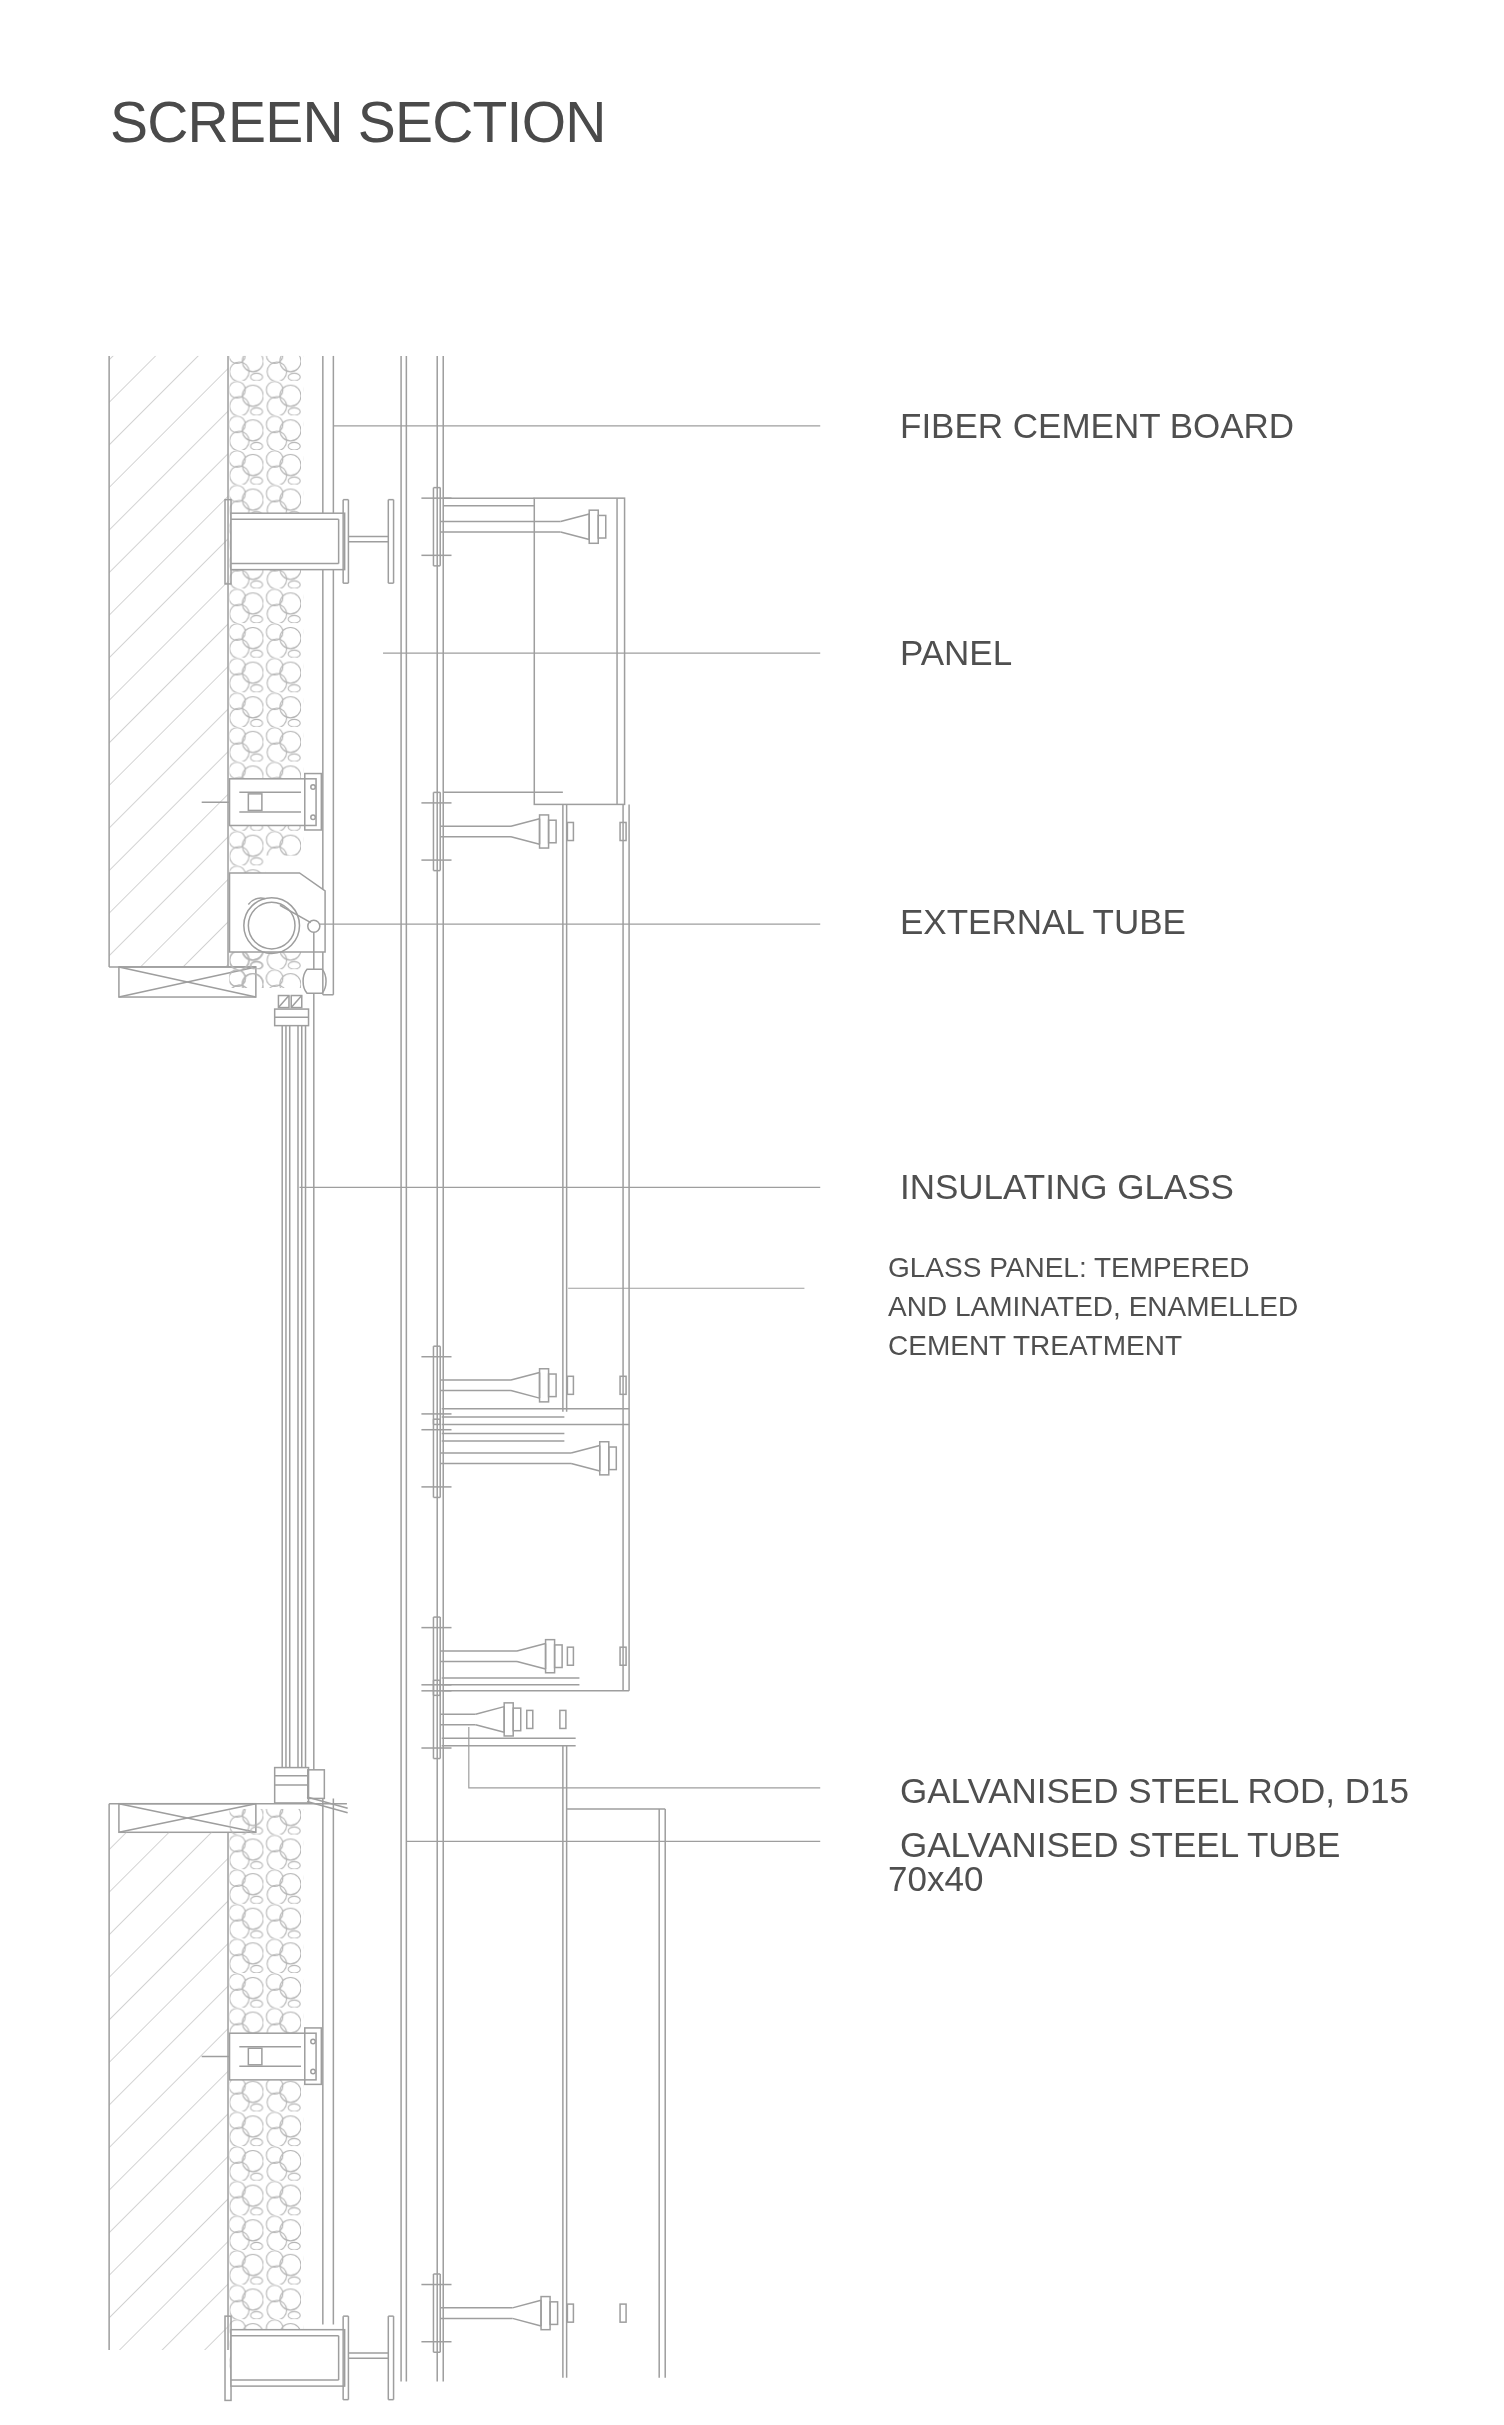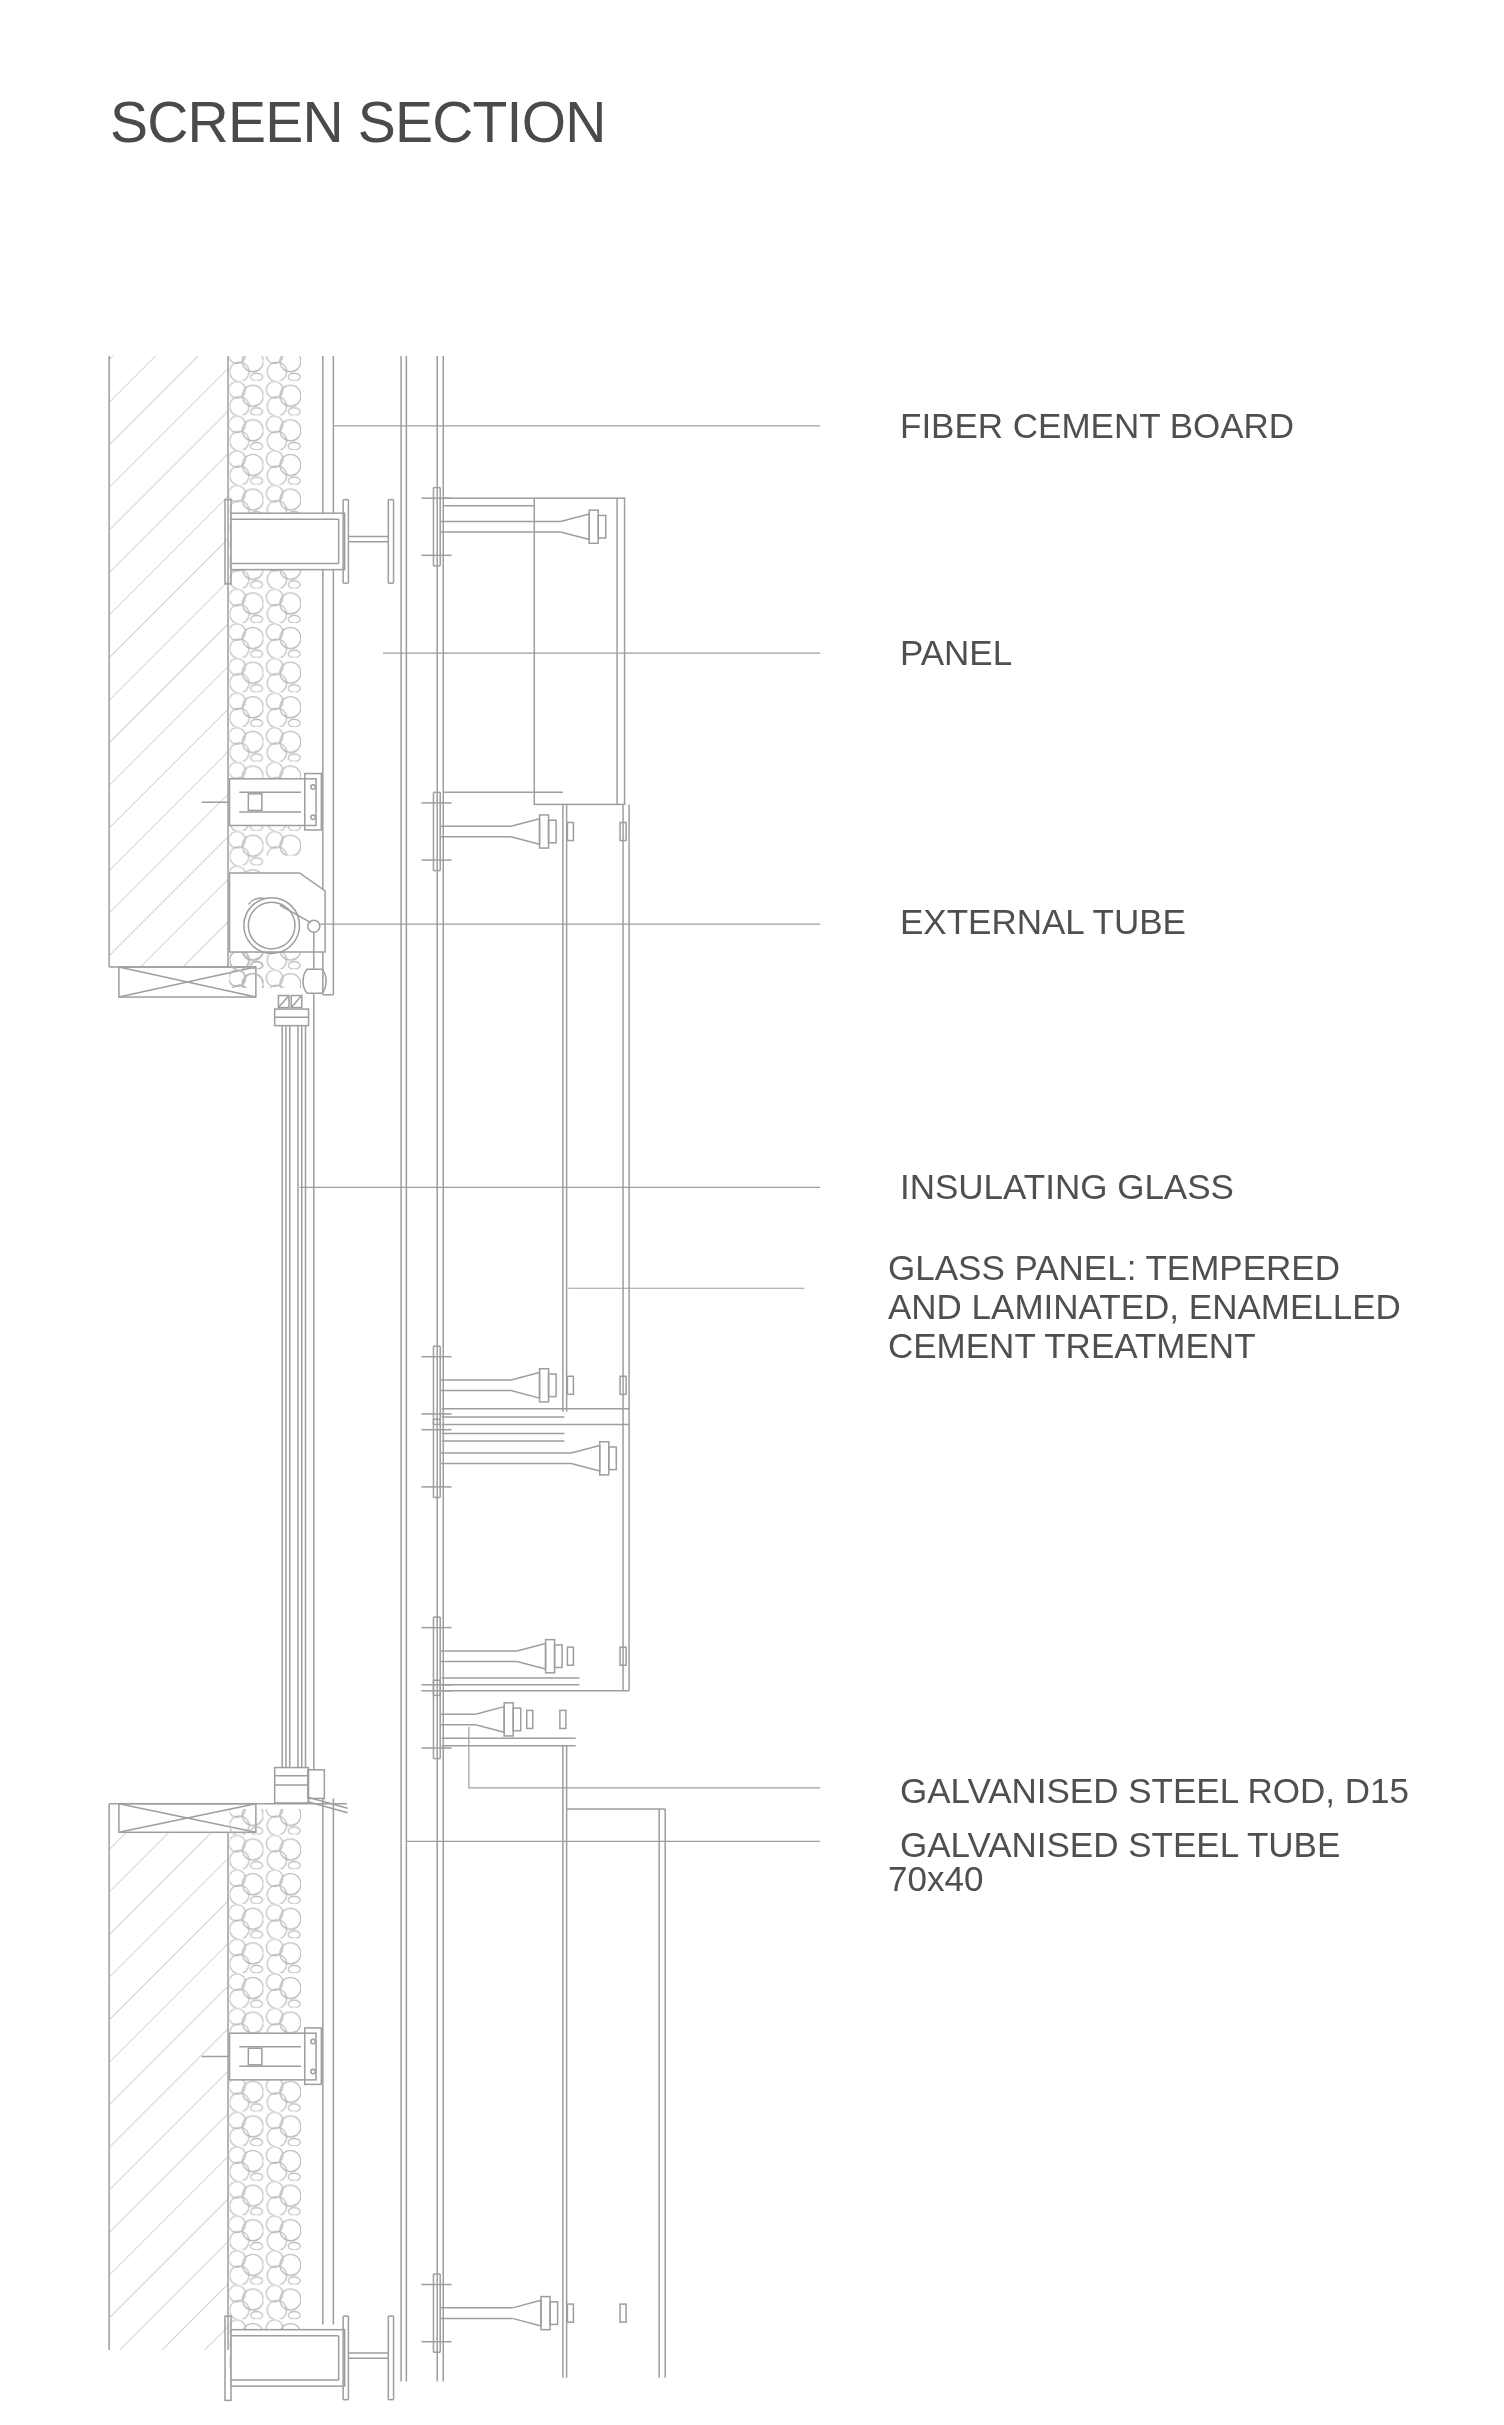--- a/index.html
+++ b/index.html
@@ -4,21 +4,21 @@
 <style>
   html,body{margin:0;padding:0;background:#ffffff;}
   body{width:1505px;height:2426px;position:relative;overflow:hidden;
        font-family:"Liberation Sans", sans-serif;}
   .stage{position:absolute;left:0;top:0;width:1380px;height:2426px;}
   svg{position:absolute;left:0;top:0;}
   .title{position:absolute;left:110px;top:89px;font-size:57px;font-weight:300;
          color:#4a4a4a;letter-spacing:-0.8px;white-space:nowrap;}
   .lbl{position:absolute;left:888px;font-size:35px;font-weight:300;color:#4f4f4f;
        white-space:nowrap;transform:translateY(-50%);letter-spacing:0;margin-left:12px;}
-  .lbl-block{position:absolute;left:888px;top:1268px;font-size:35px;font-weight:300;
+  .lbl-block{position:absolute;left:888px;top:1268px;font-size:28px;font-weight:300;
        color:#4f4f4f;line-height:39px;white-space:nowrap;transform:translateY(-19.6px);}
   .lbl-block span{display:block;}
   .lbl-right{position:absolute;left:888px;top:1879px;width:390px;text-align:left;
        font-size:35px;font-weight:300;color:#4f4f4f;transform:translateY(-50%);}
 </style>
 </head>
 <body>
 
 <div class="stage">
 

